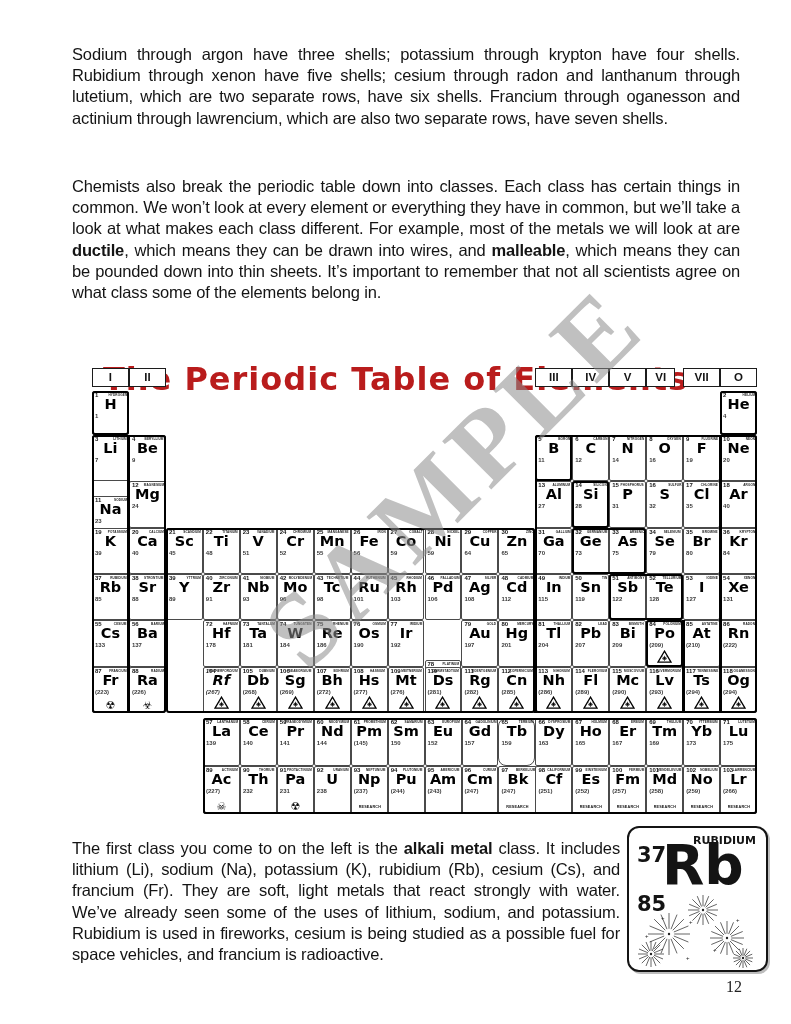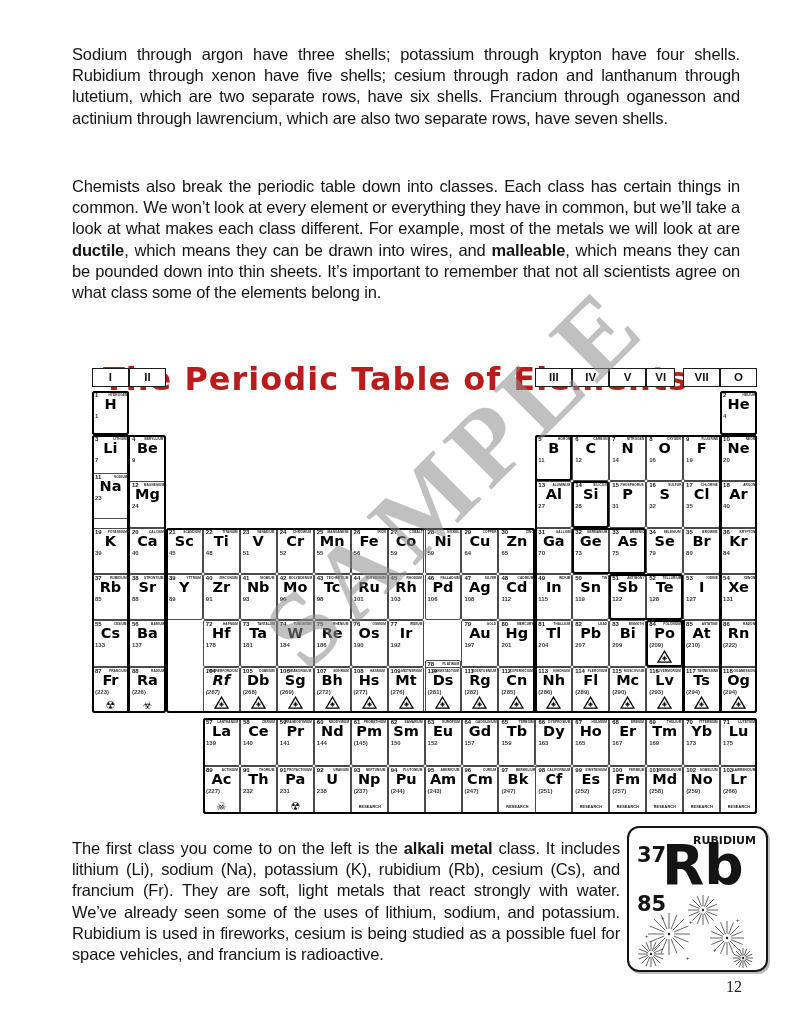--- a/index.html
+++ b/index.html
@@ -106,21 +106,21 @@
         <span class="nm">FLUORINE</span>
         <span class="sym">F</span>
         <span class="mass">19</span>
       </div>
       <div class="cell" style="left: 628.056px; top: 44px; width: 36.9444px; height: 46.33px;">
         <span class="num">10</span>
         <span class="nm">NEON</span>
         <span class="sym">Ne</span>
         <span class="mass">20</span>
       </div>
-      <div class="cell" style="left: 0px; top: 82px; width: 36.9444px; height: 46.33px;">
+      <div class="cell" style="left: 0px; top: 105px; width: 36.9444px; height: 46.33px;">
         <span class="num">11</span>
         <span class="nm">SODIUM</span>
         <span class="sym">Na</span>
         <span class="mass">23</span>
       </div>
       <div class="cell" style="left: 36.9444px; top: 90.33px; width: 36.9444px; height: 46.33px;">
         <span class="num">12</span>
         <span class="nm">MAGNESIUM</span>
         <span class="sym">Mg</span>
         <span class="mass">24</span>
@@ -808,21 +808,21 @@
         <span class="nm">EUROPIUM</span>
         <span class="sym">Eu</span>
         <span class="mass">152</span>
       </div>
       <div class="cell" style="left: 258.533px; top: 0px; width: 36.9333px; height: 48px;">
         <span class="num">64</span>
         <span class="nm">GADOLINIUM</span>
         <span class="sym">Gd</span>
         <span class="mass">157</span>
       </div>
-      <div class="cell" style="left: 295.467px; top: 0px; width: 36.9333px; height: 48px;">
+      <div class="cell" style="left: 295.467px; top: 0px; width: 36.9333px; height: 48px; border-radius: 8px;">
         <span class="num">65</span>
         <span class="nm">TERBIUM</span>
         <span class="sym">Tb</span>
         <span class="mass">159</span>
       </div>
       <div class="cell" style="left: 332.4px; top: 0px; width: 36.9333px; height: 48px;">
         <span class="num">66</span>
         <span class="nm">DYSPROSIUM</span>
         <span class="sym">Dy</span>
         <span class="mass">163</span>

